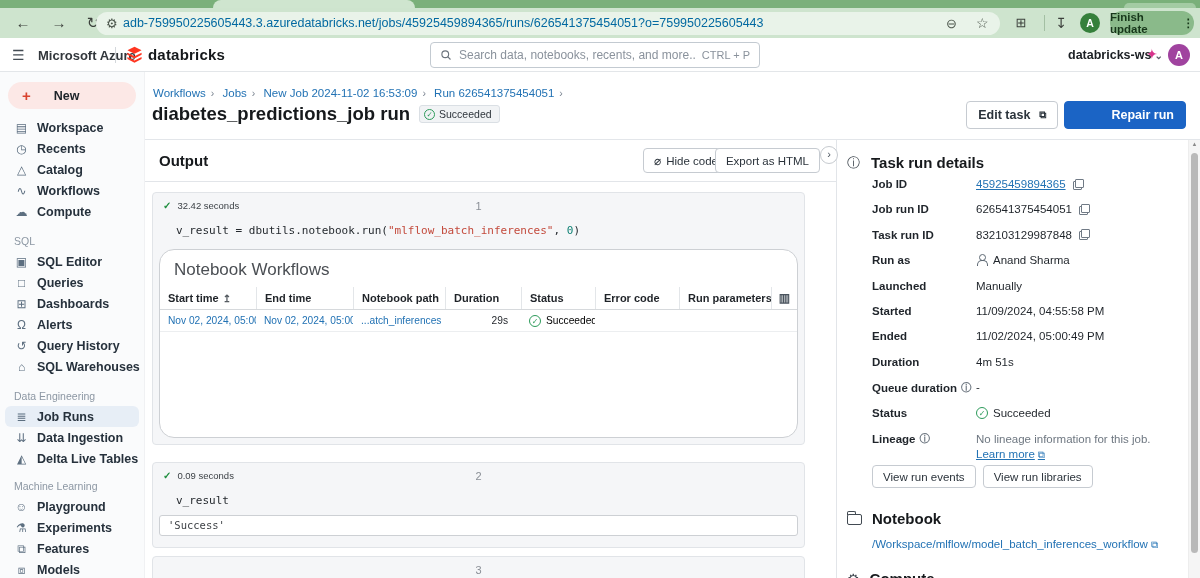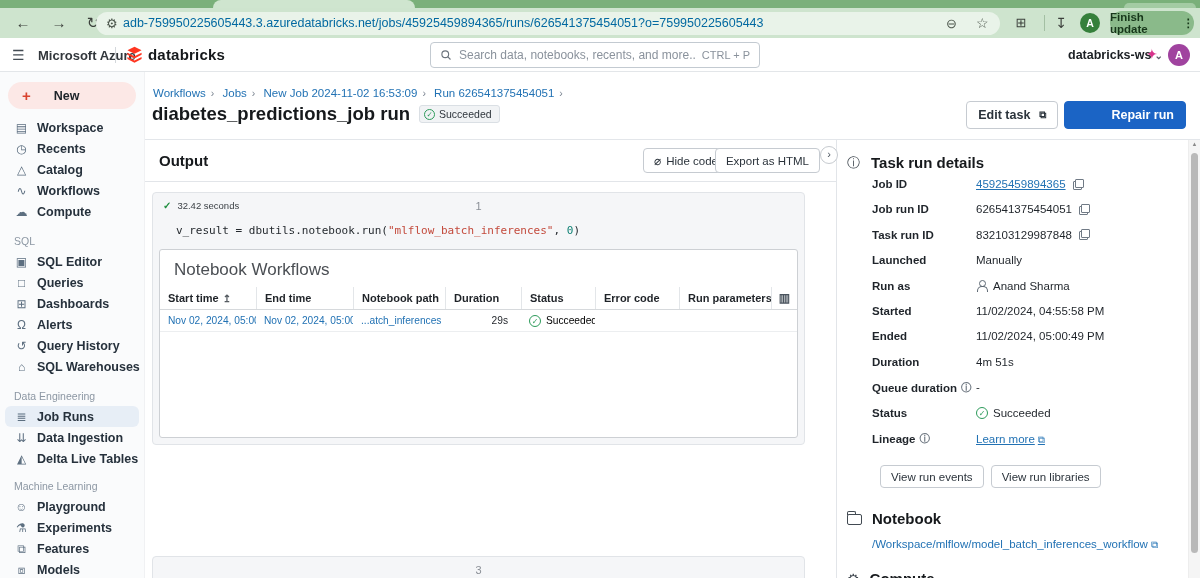--- a/index.html
+++ b/index.html
@@ -69,21 +69,21 @@
   #cell1 { top:52px; height:253px; }
   #cell2 { top:322px; height:86px; }
   #cell3 { top:416px; height:80px; }
   .cell-hd { position:relative; height:24px; padding:7px 10px 0 10px; font-size:9.5px; color:#3c4146; }
   .run-check { color:#1e8e3e; font-weight:bold; font-size:10px; margin-right:6px; }
   .cell-num { position:absolute; left:50%; top:7px; transform:translateX(-50%); font-size:11px; color:#8a8f96; }
   .code { margin:7px 0 0 23px; font-family:"DejaVu Sans Mono",monospace; font-size:11px; color:#24292e; white-space:nowrap; }
   .code .str { color:#c3493b; }
   .code .num { color:#0e8074; }
 
-  .nb-box { position:absolute; left:6px; top:56px; width:639px; height:189px; background:#fff; border:1px solid #cdd0d4; border-radius:3px; overflow:hidden; }
+  .nb-box { position:absolute; left:6px; top:56px; width:639px; height:189px; background:#fff; border:1px solid #cdd0d4; border-radius:15px; overflow:hidden; }
   .nb-title { margin:10px 0 0 14px; font-size:17px; color:#4b4f54; }
   .tbl-hd { display:flex; height:23px; align-items:center; margin-top:7px; border-bottom:1px solid #d6d9dc; font-size:11px; font-weight:bold; color:#1f2328; }
   .tbl-row { display:flex; height:22px; align-items:center; font-size:10.2px; border-bottom:1px solid #eceef0; }
   .tc { white-space:nowrap; overflow:hidden; padding-left:8px; height:100%; display:flex; align-items:center; }
   .tbl-hd .tc { border-left:1px solid #e3e6e9; }
   .tbl-hd .tc:first-child { border-left:none; }
   .c-start{flex:0 0 96px;} .c-end{flex:0 0 97px;} .c-path{flex:0 0 92px;} .c-dur{flex:0 0 76px; justify-content:flex-end; padding-right:13px;} .c-status{flex:0 0 74px;} .c-err{flex:0 0 84px;} .c-runp{flex:0 0 92px;} .c-icon{flex:1; justify-content:center; padding-left:0;}
   .tbl-row .c-dur { color:#1f2328; }
   .lnk { color:#2272b4; text-decoration:none; cursor:pointer; }
   .sort-ic { color:#555b61; margin-left:4px; font-size:10px; }
@@ -105,21 +105,21 @@
   .f-val .lnk { text-decoration:underline; }
   .muted { color:#6e7781; }
   .info-ic { color:#6e7781; font-size:10.5px; }
   .cp { position:relative; width:11px; height:11px; display:inline-block; margin-left:7px; cursor:pointer; flex:0 0 11px; }
   .cp::before { content:""; position:absolute; left:0; bottom:0; width:7px; height:7px; border:1px solid #707a85; border-radius:1px; }
   .cp::after { content:""; position:absolute; right:0; top:0; width:7px; height:7px; border:1px solid #707a85; background:#fff; border-radius:1px; }
   .person { position:relative; width:11px; height:12px; display:inline-block; margin-right:6px; flex:0 0 11px; }
   .person::before { content:""; position:absolute; top:0; left:3px; width:5px; height:5px; border:1px solid #5d6873; border-radius:50%; }
   .person::after { content:""; position:absolute; bottom:0; left:1px; width:9px; height:5px; border:1px solid #5d6873; border-bottom:none; border-radius:5px 5px 0 0; }
   .lineage-val { display:block; line-height:15px; }
-  .dp-btns { position:absolute; left:43px; top:325px; display:flex; gap:7px; }
+  .dp-btns { position:absolute; left:35px; top:325px; display:flex; gap:7px; }
   .dp-btn { height:23px; padding:0 10px; border:1px solid #c6cbd1; border-radius:4px; background:#fff; font-size:11.5px; color:#2b333b; display:flex; align-items:center; cursor:pointer; }
   .nb-hd { position:absolute; left:10px; top:370px; display:flex; align-items:center; gap:10px; }
   .folder { width:15px; height:11px; border:1.4px solid #424a52; border-radius:2px; position:relative; margin-top:2px; }
   .folder::before { content:""; position:absolute; top:-4px; left:-1.4px; width:7px; height:3px; border:1.4px solid #424a52; border-bottom:none; border-radius:2px 2px 0 0; }
   .nb-heading { font-size:15px; font-weight:bold; color:#16191c; }
   .nb-path { position:absolute; left:35px; top:398px; font-size:11.5px; }
   .compute-cut { position:absolute; left:10px; top:430px; display:flex; align-items:center; gap:10px; }
   .gear-ic { font-size:14px; color:#434b53; }
   .ext { font-size:10px; margin-left:3px; }
 
@@ -349,20 +349,28 @@
               <span class="circ-check">✓</span>
               <span>Succeeded</span>
             </div>
           <div class="tc c-err"></div>
           <div class="tc c-runp"></div>
           <div class="tc c-icon"></div>
         </div>
       </div>
     </div>
 
+    <div class="cell" id="cell2">
+      <div class="cell-hd">
+        <span class="run-check">✓</span><span>0.09 seconds</span>
+        <span class="cell-num">2</span>
+      </div>
+      <div class="code">v_result</div>
+      <div class="res-box">'Success'</div>
+    </div>
 
     <div class="cell" id="cell3">
       <div class="cell-hd">
         <span class="cell-num">3</span>
       </div>
     </div>
   </div>
 
   <div class="collapse-btn">›</div>
 
@@ -387,33 +395,33 @@
           </div>
       </div>
       <div class="f-row">
         <div class="f-label">Task run ID</div>
         <div class="f-val">
             <span>832103129987848</span>
             <span class="cp"></span>
           </div>
       </div>
       <div class="f-row">
-        <div class="f-label">Launched</div>
-        <div class="f-val">Manually</div>
-      </div>
-      <div class="f-row">
         <div class="f-label">Run as</div>
         <div class="f-val">
             <span class="person"></span>
             <span>Anand Sharma</span>
           </div>
       </div>
       <div class="f-row">
+        <div class="f-label">Launched</div>
+        <div class="f-val">Manually</div>
+      </div>
+      <div class="f-row">
         <div class="f-label">Started</div>
-        <div class="f-val">11/02/2024, 04:55:58 PM</div>
+        <div class="f-val">11/09/2024, 04:55:58 PM</div>
       </div>
       <div class="f-row">
         <div class="f-label">Ended</div>
         <div class="f-val">11/02/2024, 05:00:49 PM</div>
       </div>
       <div class="f-row">
         <div class="f-label">Duration</div>
         <div class="f-val">4m 51s</div>
       </div>
       <div class="f-row">
@@ -429,20 +437,21 @@
             <span class="circ-check">✓</span>
             <span>Succeeded</span>
           </div>
       </div>
       <div class="f-row" style="min-height:32px;">
         <div class="f-label">
             <span>Lineage</span>
             <span class="info-ic">ⓘ</span>
           </div>
         <div class="f-val" style="display:block;">
+          <span class="lineage-val muted">No lineage information for this job.</span>
           <a class="lnk lineage-val" style="text-decoration:underline;"><span>Learn more</span><span class="ext">⧉</span></a>
         </div>
       </div>
     </div>
     <div class="dp-btns">
       <button class="dp-btn">View run events</button>
       <button class="dp-btn">View run libraries</button>
     </div>
     <div class="nb-hd">
       <span class="folder"></span>

